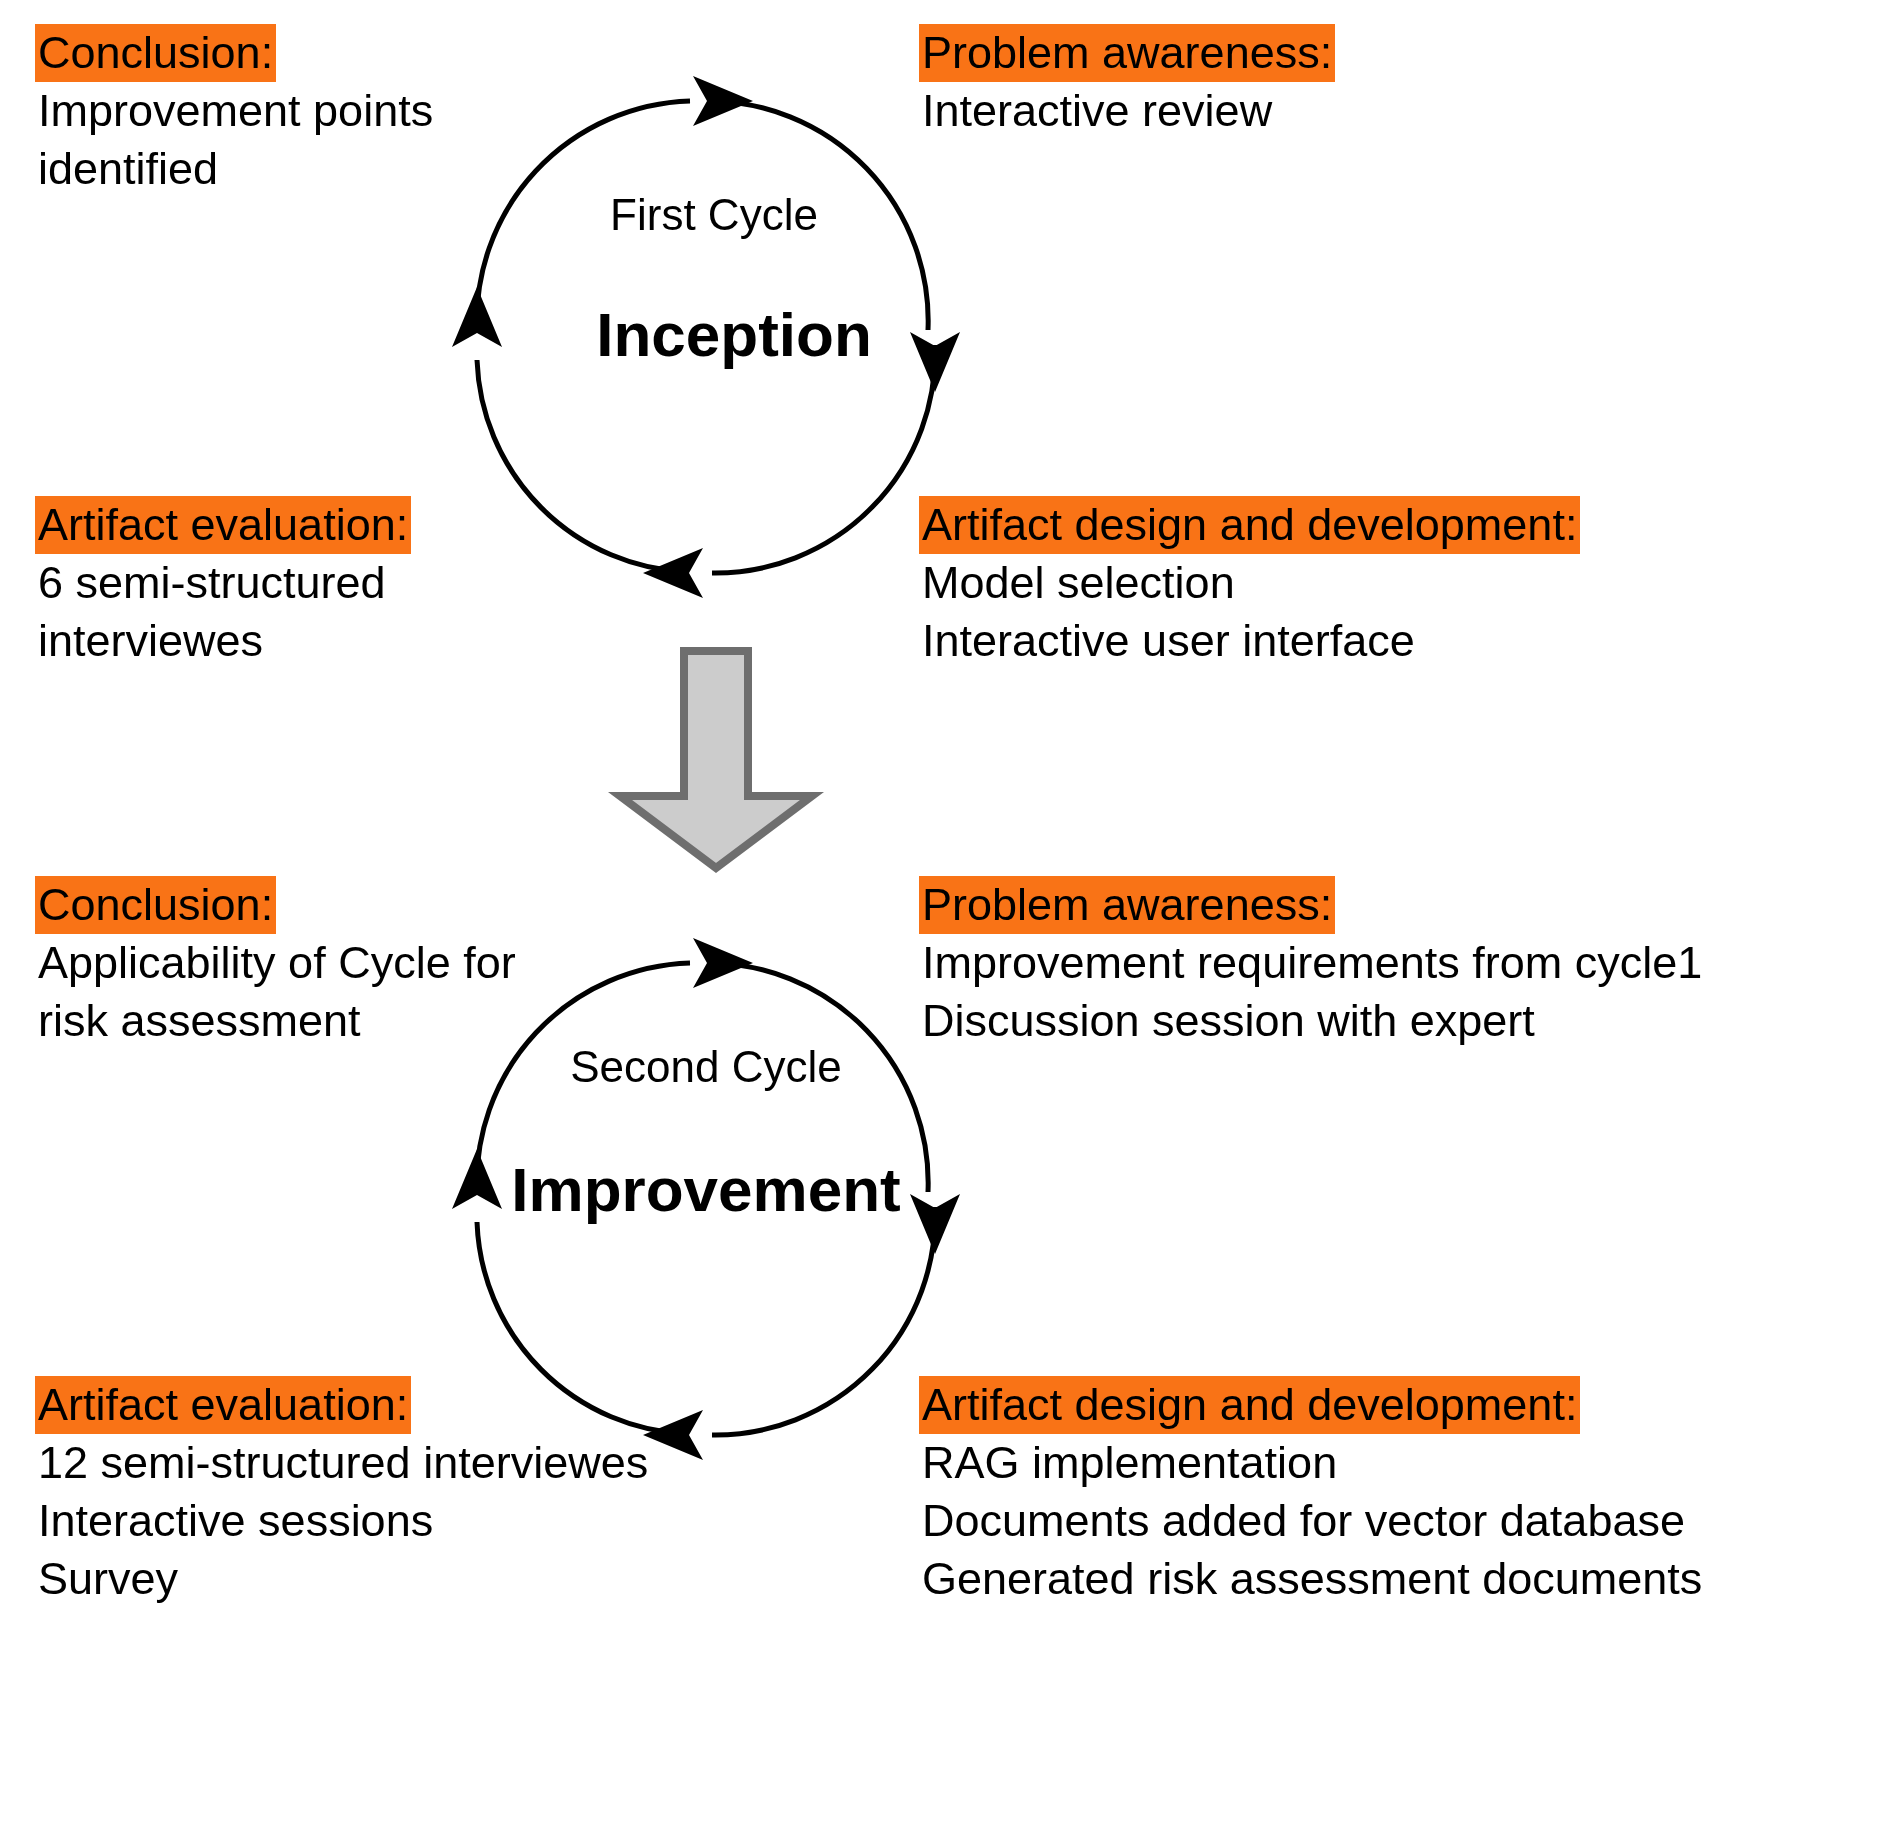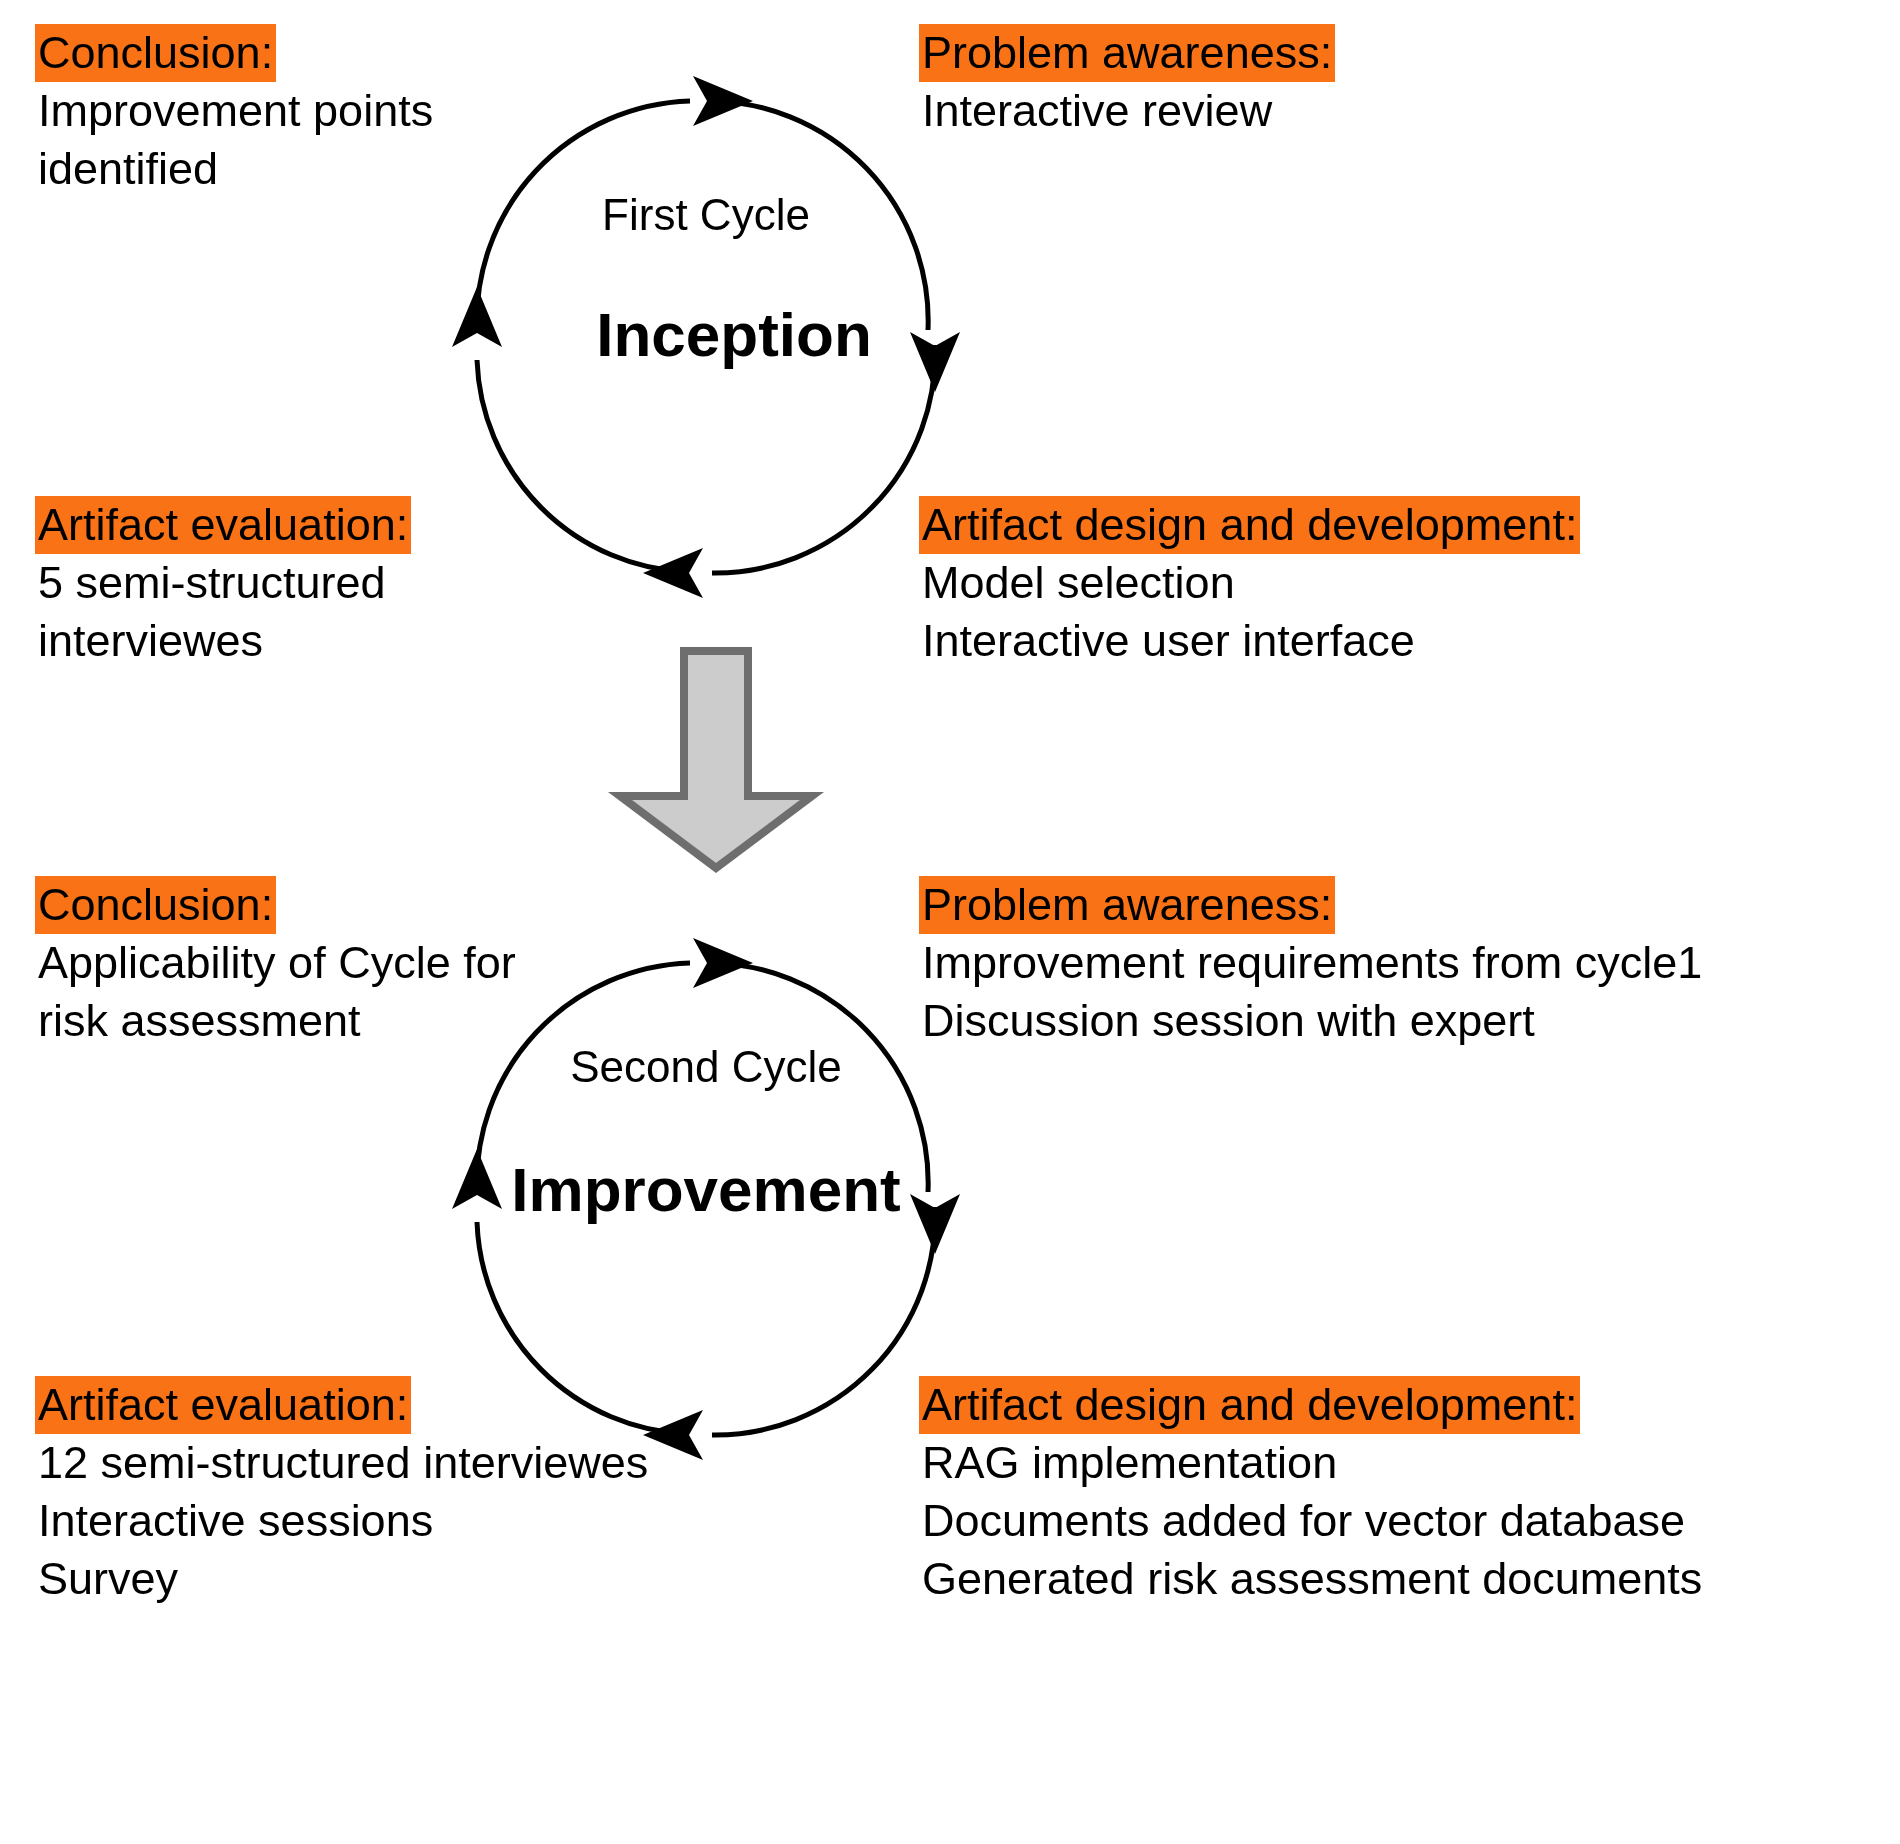--- a/index.html
+++ b/index.html
@@ -107,37 +107,37 @@
       <path d="M 477,1192
                A 220,220 0 0 1 690,963" fill="none" stroke="#000" stroke-width="5"></path>
 
       <path d="M 753,963 L 693,938 L 707,963 L 693,988 Z" fill="#000"></path>
       <path d="M 935,1254 L 910,1194 L 935,1208 L 960,1194 Z" fill="#000"></path>
       <path d="M 643,1435 L 703,1410 L 689,1435 L 703,1460 Z" fill="#000"></path>
       <path d="M 477,1149 L 502,1209 L 477,1195 L 452,1209 Z" fill="#000"></path>
     </g>
   </svg>
 
-  <div class="cycle-label" style="left:0; top:190px; width:1412px;">First Cycle</div>
+  <div class="cycle-label" style="left:8px; top:190px; width:1412px;">First Cycle</div>
   <div class="cycle-title" style="left:0; top:300px; width:1412px;margin-left:28px;">Inception</div>
 
   <div class="block" style="left:38px; top:24px;">
     <span class="hdr">Conclusion:</span>
     <span class="ln">Improvement points</span>
     <span class="ln">identified</span>
   </div>
 
   <div class="block" style="left:922px; top:24px;">
     <span class="hdr">Problem awareness:</span>
     <span class="ln">Interactive review</span>
   </div>
 
   <div class="block" style="left:38px; top:496px;">
     <span class="hdr">Artifact evaluation:</span>
-    <span class="ln">5 semi-structured</span>
+    <span class="ln">6 semi-structured</span>
     <span class="ln">interviewes</span>
   </div>
 
   <div class="block" style="left:922px; top:496px;">
     <span class="hdr">Artifact design and development:</span>
     <span class="ln">Model selection</span>
     <span class="ln">Interactive user interface</span>
   </div>
 
   <div class="cycle-label" style="left:0; top:1042px; width:1412px;">Second Cycle</div>

